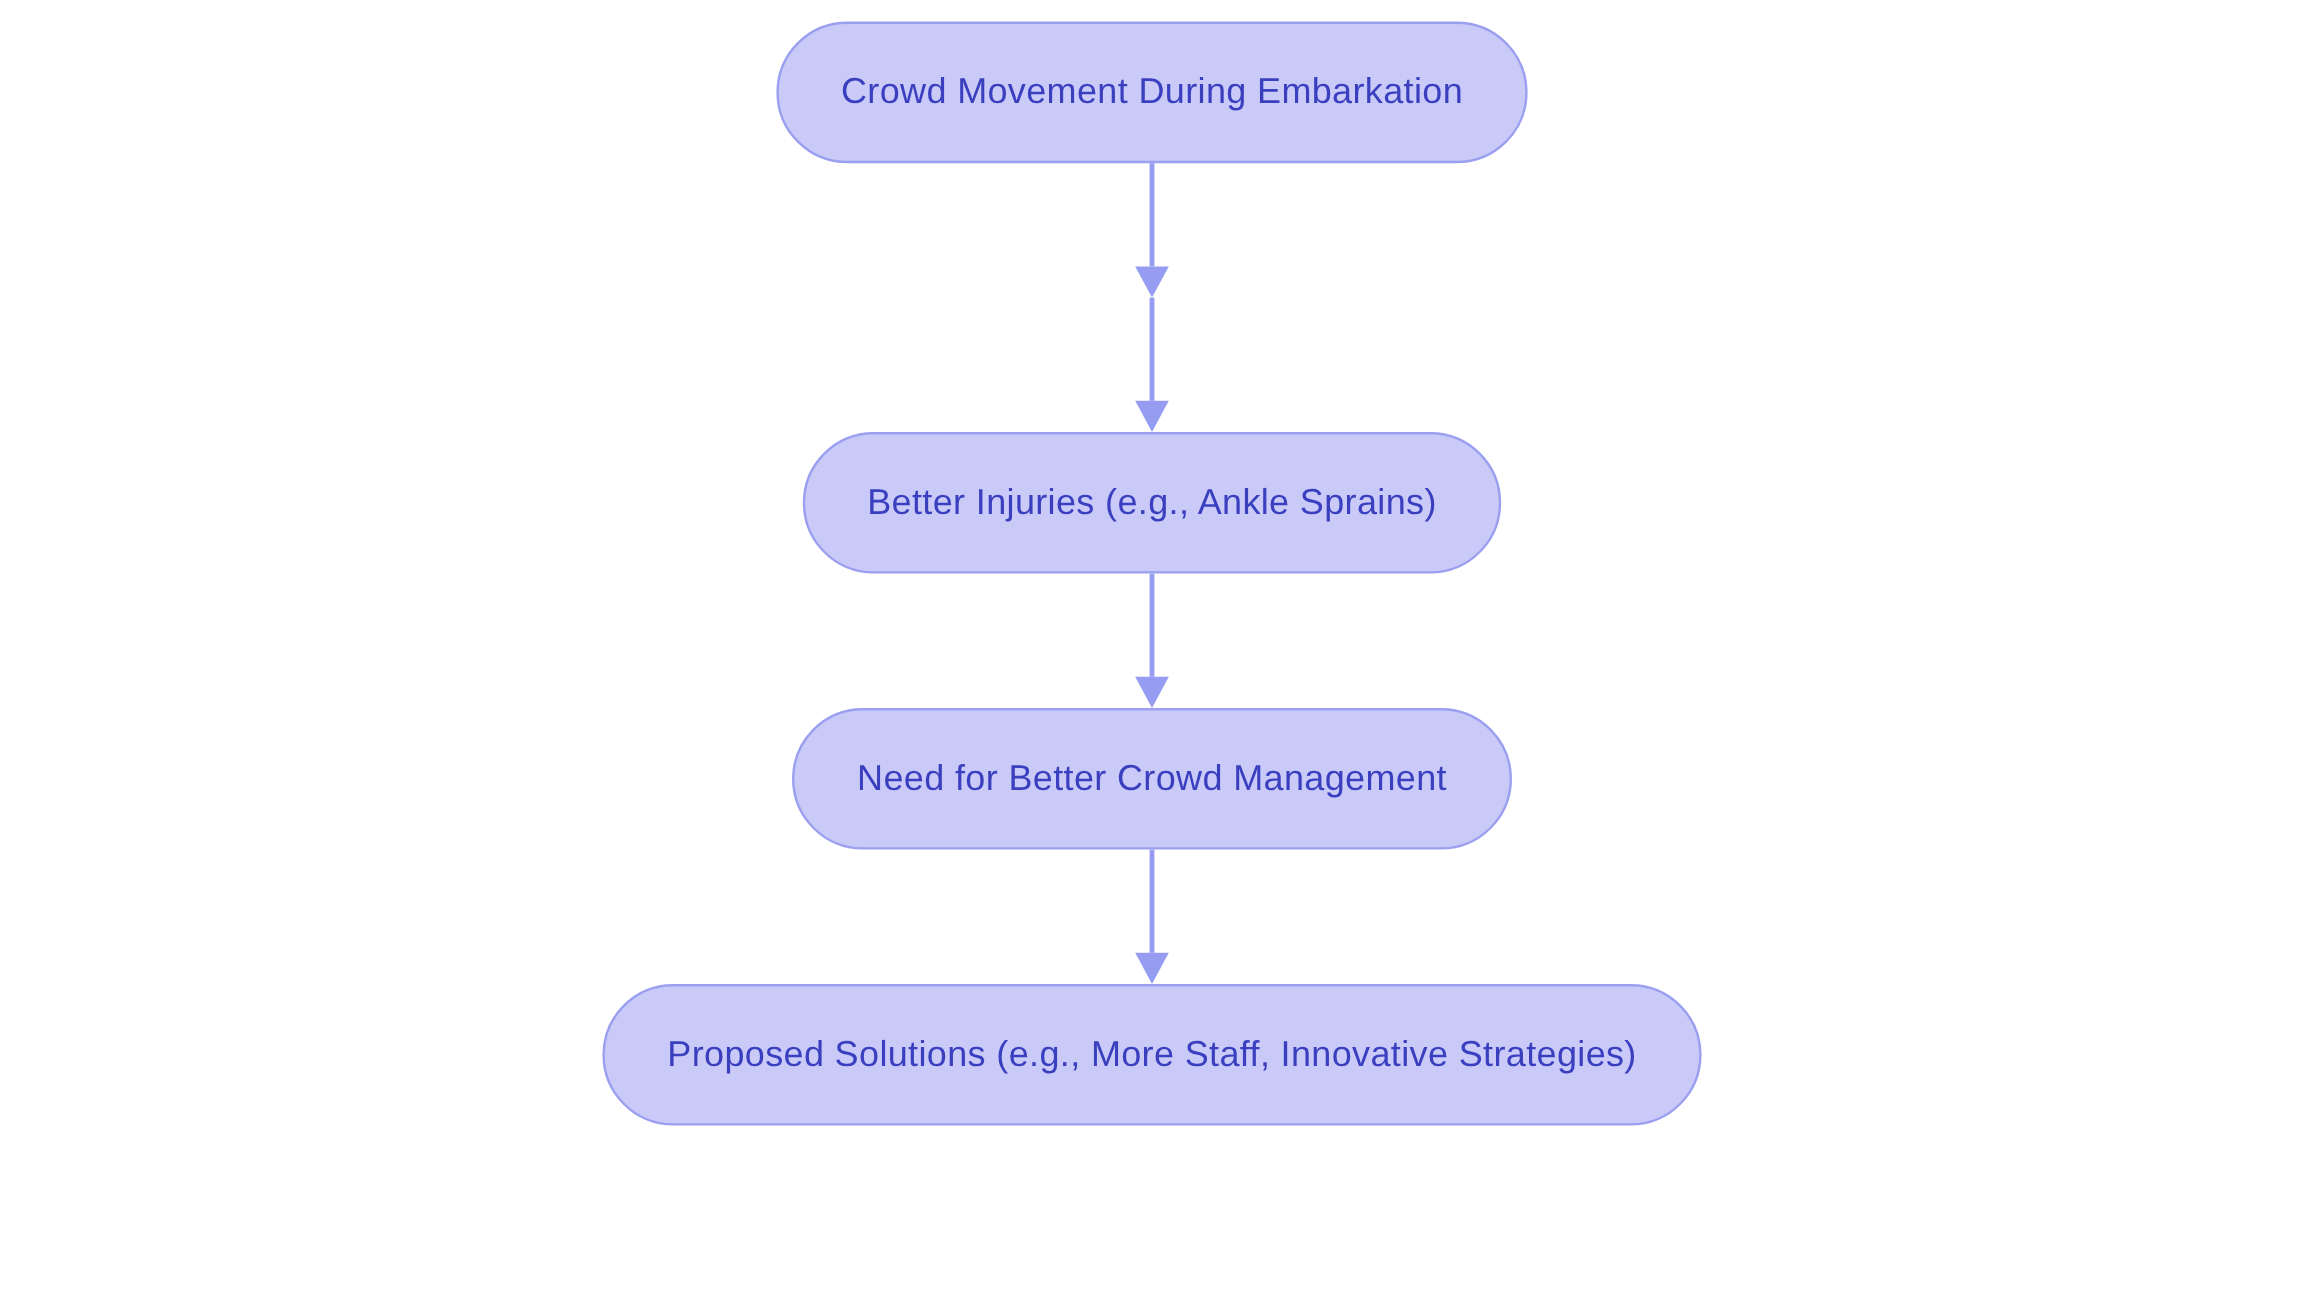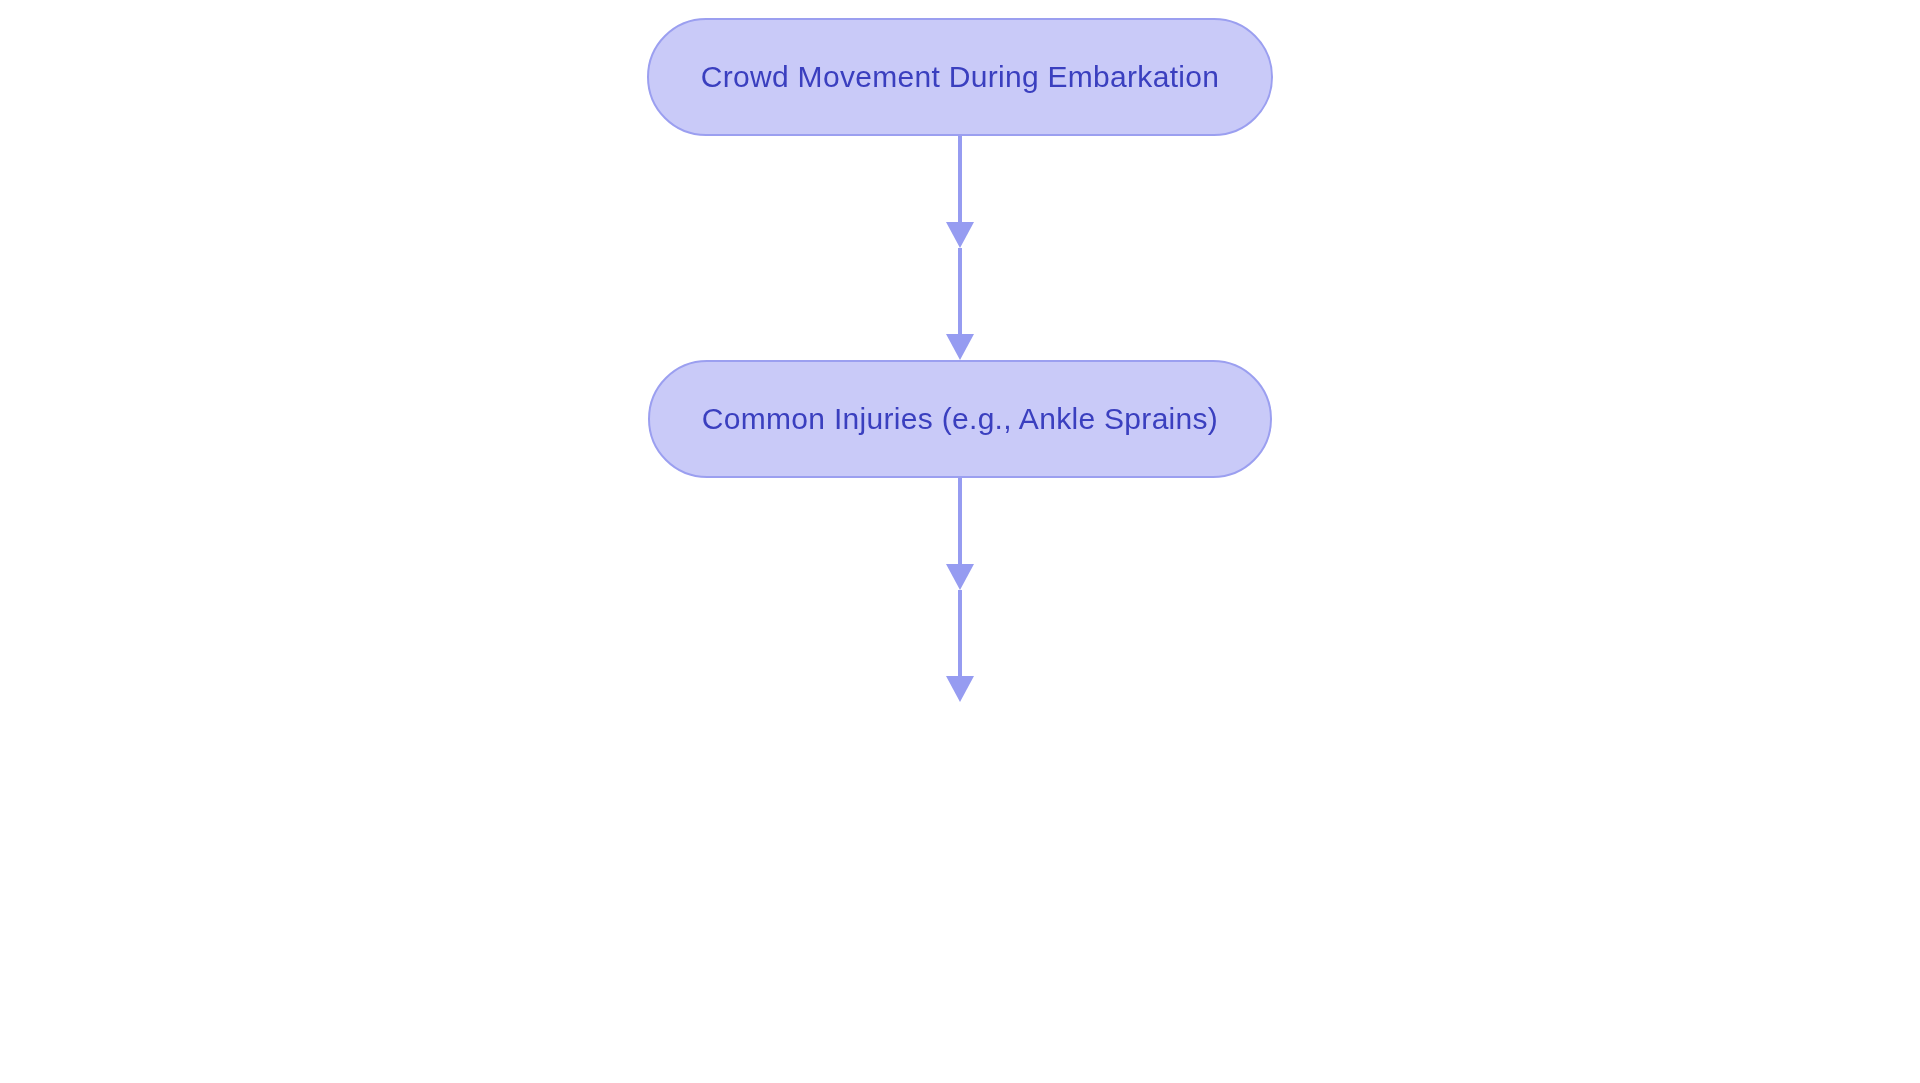--- a/index.html
+++ b/index.html
@@ -77,28 +77,34 @@
     <div class="arrow-head"></div>
   </div>
 
 
   <div class="connector">
     <div class="arrow-line"></div>
     <div class="arrow-head"></div>
   </div>
 
   <div class="node">
-    <span class="node-label">Common Injuries (e.g., Ankle Sprains)</span>
+    <span class="node-label">Better Injuries (e.g., Ankle Sprains)</span>
   </div>
 
   <div class="connector">
     <div class="arrow-line"></div>
     <div class="arrow-head"></div>
   </div>
 
+  <div class="node">
+    <span class="node-label">Need for Better Crowd Management</span>
+  </div>
 
   <div class="connector">
     <div class="arrow-line"></div>
     <div class="arrow-head"></div>
   </div>
 
+  <div class="node">
+    <span class="node-label">Proposed Solutions (e.g., More Staff, Innovative Strategies)</span>
+  </div>
 
 </div>
 
 </body></html>

